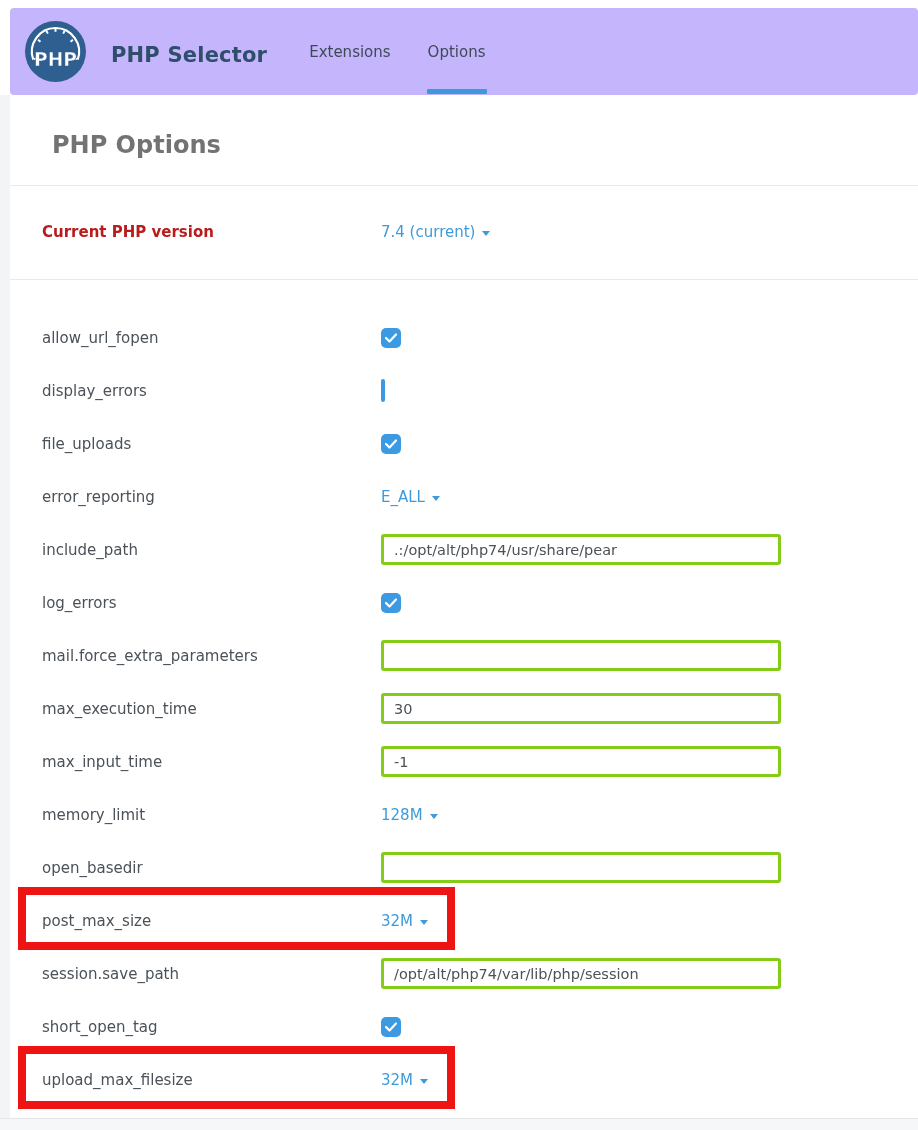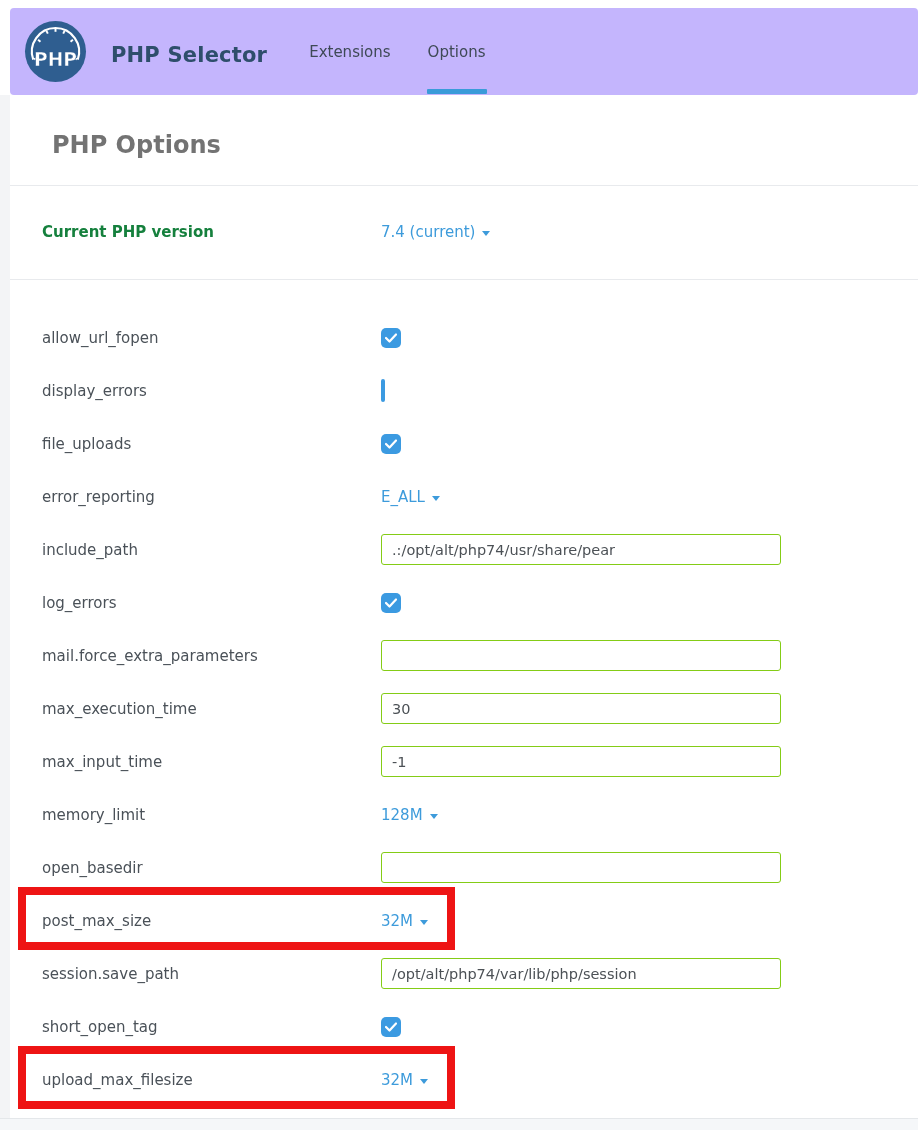--- a/index.html
+++ b/index.html
@@ -41,27 +41,27 @@
     margin-left:39px;
   }
   .divider { position:absolute; left:10px; right:0; border-top:1px solid #e8eaed; }
   .d1 { top:185px; }
   .d2 { top:279px; }
   
   .version-row {
     position:absolute; left:42px; top:218px; height:28px;
     display:flex; align-items:center;
   }
-  .version-label { width:339px; font-size:15px; font-weight:bold; color:#15803d; }
+  .version-label { width:339px; font-size:15px; font-weight:bold; color:#b91c1c; }
   
   .options-list { position:absolute; left:10px; top:285px; right:0; padding:26px 0 0 32px; }
   .row { position:relative; height:53px; display:flex; align-items:center; }
   .opt-label { width:339px; font-size:15px; color:#4a5158; }
   .text-input {
-    width:400px; height:31px; border:1px solid #84cc16; border-radius:3px;
+    width:400px; height:31px; border:3px solid #84cc16; border-radius:3px;
     padding:8px 10px; font-size:14.5px; color:#4c5156;
     font-family:"DejaVu Sans", sans-serif; background:#fff; outline:none;
   }
   .checkbox { width:20px; height:20px; border-radius:5px; cursor:pointer; }
   .checkbox.checked {
     background:#3b9ae1; display:flex; align-items:center; justify-content:center;
   }
   .checkbox.unchecked { background:#fff; border:2px solid #3b9ae1; }
   .sel-link {
     color:#3d9bdb; font-size:15px; display:inline-flex; align-items:center;

